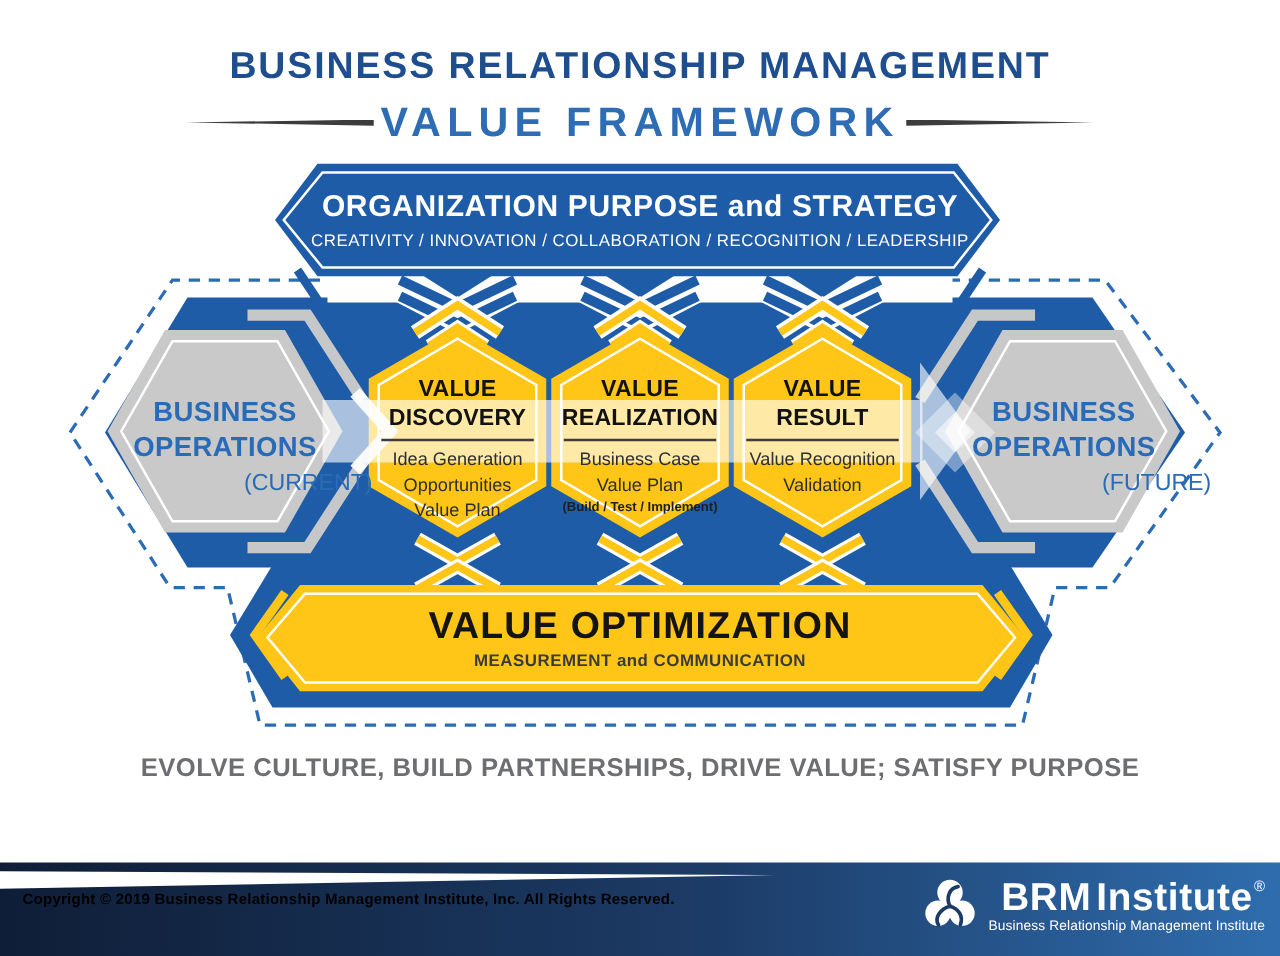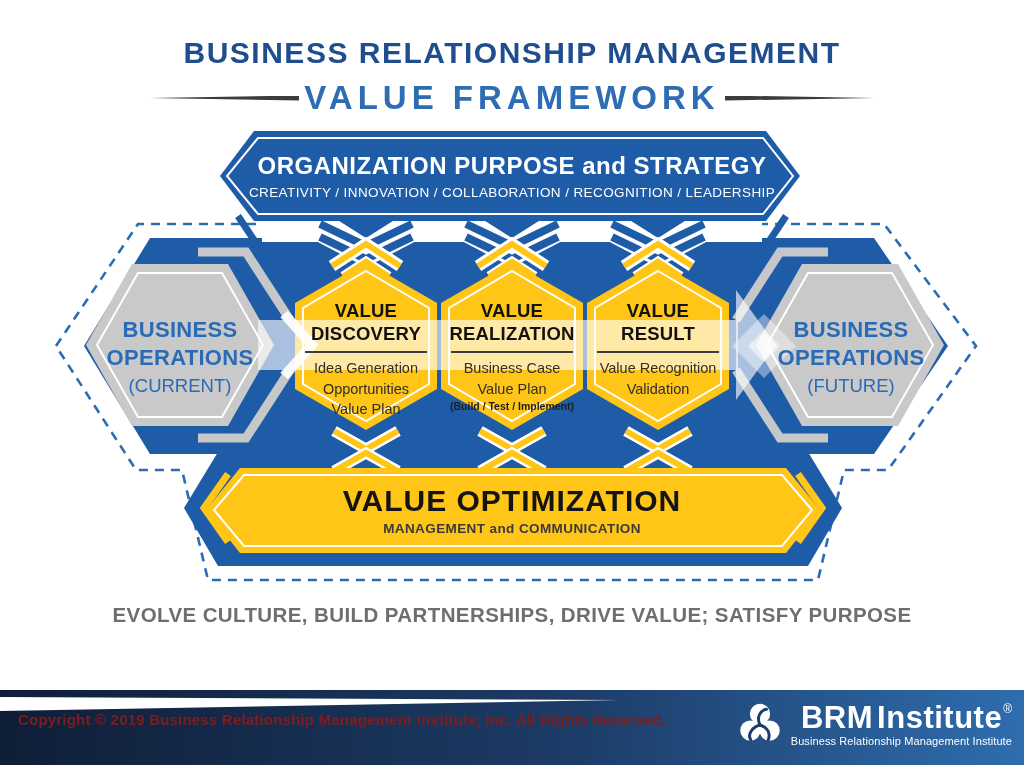--- a/index.html
+++ b/index.html
@@ -18,37 +18,37 @@
   .rule.left{clip-path:polygon(0 50%,100% 0,100% 100%);}
   .rule.right{clip-path:polygon(0 0,100% 50%,0 100%);}
   
   .bannerHead{left:0;top:152px;width:1024px;text-align:center;
     font-size:24px;font-weight:700;letter-spacing:.5px;color:#fff;}
   .bannerSub{left:0;top:185px;width:1024px;text-align:center;
     font-size:13.5px;font-weight:400;letter-spacing:.4px;color:#fff;}
   
   .opsBox{top:316px;width:236px;text-align:center;color:#2A6BB7;}
   .opsBox .l{font-size:22px;font-weight:700;line-height:28px;letter-spacing:.3px;}
-  .opsBox .s{font-size:18.5px;font-weight:400;line-height:27px;}
+  .opsBox .s{font-size:18.5px;font-weight:400;line-height:27px;text-align:right;}
   
   .hx{top:299px;width:156px;text-align:center;color:#121212;}
   .hx .t{font-size:18.5px;font-weight:700;line-height:23px;letter-spacing:.2px;}
   .hx .div{width:122px;border-top:2px solid #3d3d3d;margin:6px auto 5px;}
   .hx .i{font-size:14.5px;font-weight:400;line-height:20.5px;color:#2e2e2e;}
   .hx .n{font-size:10.5px;font-weight:700;line-height:15px;color:#1e1e1e;}
   
   .optHead{left:0;top:484px;width:1024px;text-align:center;
     font-size:30px;font-weight:700;letter-spacing:1px;color:#141414;}
   .optSub{left:0;top:521px;width:1024px;text-align:center;
     font-size:13.5px;font-weight:700;letter-spacing:.4px;color:#3a3a3a;}
   
   .tagline{left:0;top:603px;width:1024px;text-align:center;
     font-size:20.5px;font-weight:700;letter-spacing:.4px;color:#6D6E71;}
   
-  .footTxt{left:18px;top:709px;color:#7f1d1d;font-weight:700;line-height:21px;font-size:15px;letter-spacing:.2px;}
+  .footTxt{left:18px;top:709px;color:#000000;font-weight:700;line-height:21px;font-size:12px;letter-spacing:.2px;}
   .logo{right:12px;top:701px;display:flex;align-items:center;gap:7px;color:#fff;}
   .logoCol{display:flex;flex-direction:column;align-items:flex-end;}
   .brandRow{display:flex;align-items:flex-start;line-height:30px;white-space:nowrap;}
   .brandB{font-size:31px;font-weight:700;letter-spacing:.5px;}
   .brandR{font-size:31px;font-weight:700;letter-spacing:.5px;margin-left:4px;}
   .regMark{font-size:12px;line-height:12px;margin-left:1px;}
   .logoSub{font-size:11px;font-weight:400;white-space:nowrap;margin-top:2px;letter-spacing:.1px;}
 </style>
 </head>
 <body>
@@ -221,21 +221,21 @@
 
   <div class="abs hx" style="left:580px">
     <div class="t">VALUE</div>
     <div class="t">RESULT</div>
     <div class="div"></div>
     <div class="i">Value Recognition</div>
     <div class="i">Validation</div>
   </div>
 
   <div class="abs optHead">VALUE OPTIMIZATION</div>
-  <div class="abs optSub">MANAGEMENT and COMMUNICATION</div>
+  <div class="abs optSub">MEASUREMENT and COMMUNICATION</div>
 
   <div class="abs tagline">EVOLVE CULTURE, BUILD PARTNERSHIPS, DRIVE VALUE; SATISFY PURPOSE</div>
 
   <div class="abs footTxt">
     <div>Copyright © 2019 Business Relationship Management Institute, Inc. All Rights Reserved.</div>
   </div>
 
   <div class="abs logo">
     <svg width="48" height="48" viewBox="0 0 52 52">
       <g fill="#ffffff">

